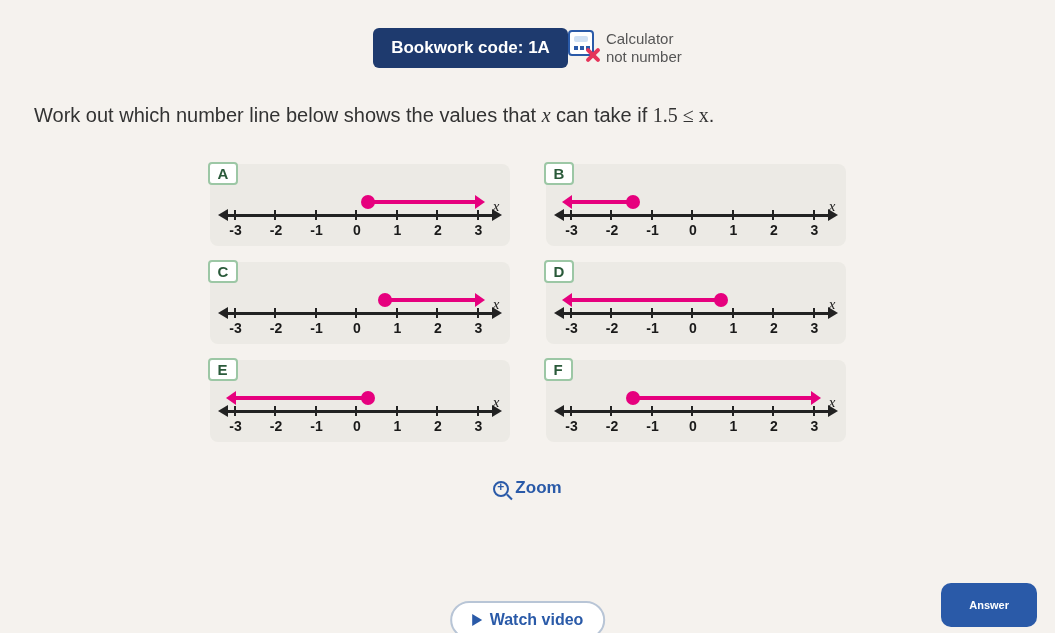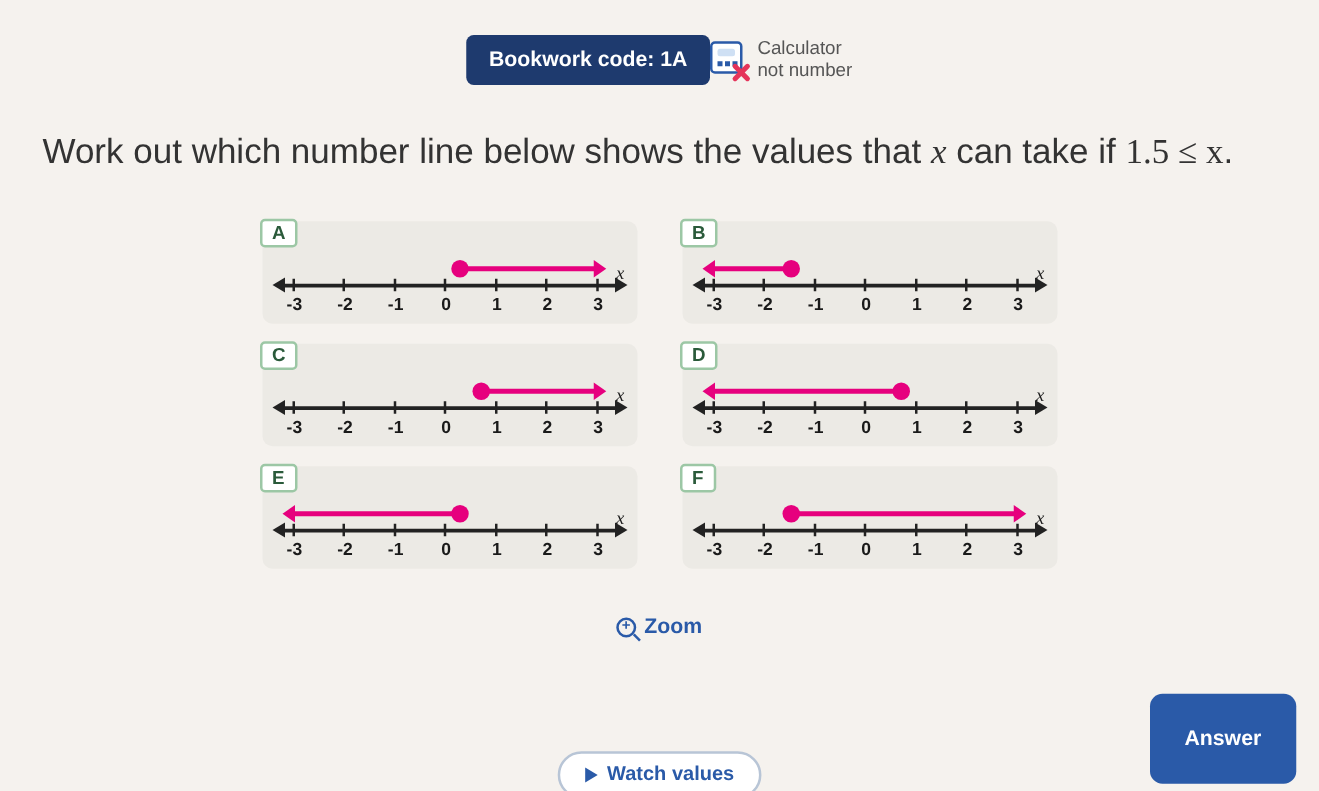--- a/index.html
+++ b/index.html
@@ -21,21 +21,21 @@
   .bookwork-badge {
     background: #1e3a6e;
     color: #fff;
     font-weight: 600;
     padding: 10px 18px;
     border-radius: 6px;
     font-size: 17px;
   }
   .calc-block {
     display: flex;
-    align-items: center;
+    align-items: flex-start;
     gap: 8px;
     color: #555;
     font-size: 15px;
     line-height: 1.2;
   }
   .calc-icon {
     position: relative;
     width: 30px;
     height: 30px;
   }
@@ -57,21 +57,21 @@
     position:absolute; right:-4px; bottom:-4px; width:18px; height:18px;
   }
   .calc-icon .cross::before, .calc-icon .cross::after {
     content:""; position:absolute; left:0; top:7px; width:18px; height:4px;
     background:#e5345a; border-radius:2px;
   }
   .calc-icon .cross::before { transform: rotate(45deg); }
   .calc-icon .cross::after  { transform: rotate(-45deg); }
 
   .question {
-    font-size: 28px;
+    font-size: 20px;
     padding: 14px 34px 10px 34px;
     color: #333;
     line-height: 1.5;
   }
   .mathx { font-style: italic; font-family: "Georgia", serif; }
   .inequality { font-family: "Georgia", serif; }
 
   .grid {
     display: grid;
     grid-template-columns: 300px 300px;
@@ -150,22 +150,22 @@
     background:#fff; color:#2a5aa8; font-weight:600; font-size:16px;
     display:flex; align-items:center; gap:8px;
   }
   .play-icon {
     width:0; height:0; border-top:6px solid transparent; border-bottom:6px solid transparent;
     border-left:10px solid #2a5aa8;
   }
 
   .answer-btn {
     position:absolute; right:18px; bottom:6px;
-    background:#2a5aa8; color:#fff; font-weight:600; font-size:17px;
-    padding:26px 28px; border:none; border-radius:10px; cursor:pointer;
+    background:#2a5aa8; color:#fff; font-weight:600; font-size:11px;
+    padding:16px 28px; border:none; border-radius:10px; cursor:pointer;
   }
 </style>
 </head>
 <body>
 
 <div class="header-row">
   <div class="bookwork-badge">Bookwork code: 1A</div>
   <div class="calc-block">
     <div class="calc-icon">
       <div class="box"></div>
@@ -389,16 +389,16 @@
       </div>
     </div>
   </div>
 
 <div class="zoom-row">
   <span class="zicon"></span><span>Zoom</span>
 </div>
 
 <button class="watch-video">
   <span class="play-icon"></span>
-  <span>Watch values</span>
+  <span>Watch video</span>
 </button>
 
 <button class="answer-btn">Answer</button>
 
 </body></html>

